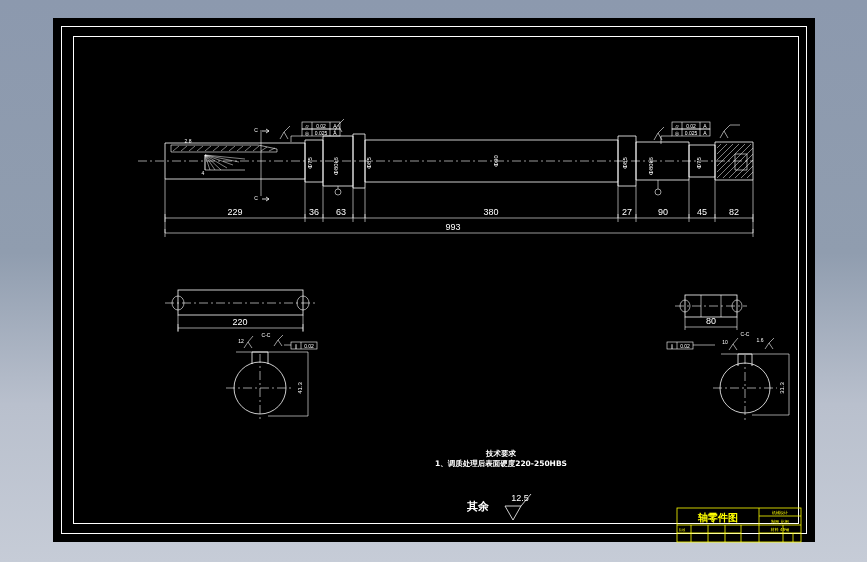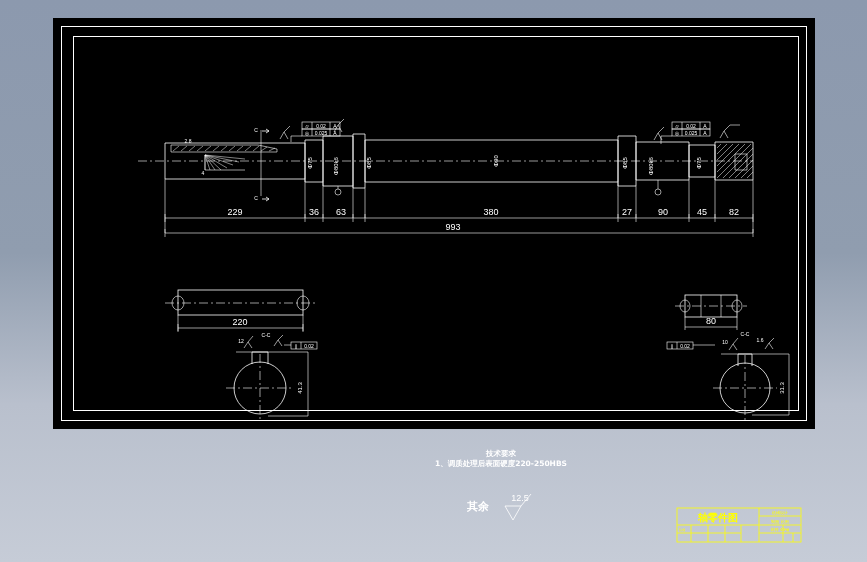--- a/index.html
+++ b/index.html
@@ -5,21 +5,21 @@
   html,body{margin:0;padding:0;}
   body{
     width:867px;height:562px;overflow:hidden;
     font-family:"Liberation Sans",sans-serif;
     background:linear-gradient(180deg,#8c99ae 0%,#909daf 45%,#b9c0cd 72%,#c6ccd7 100%);
   }
   #app{position:relative;width:867px;height:562px;}
 
   
   .sheet{
-    position:absolute;left:53px;top:18px;width:762px;height:411px;
+    position:absolute;left:53px;top:18px;width:762px;height:524px;
     background:#000;
   }
   
   .frame-outer{
     position:absolute;left:8px;top:8px;right:8px;bottom:8px;
     border:1px solid #ffffff;
   }
   .frame-inner{
     position:absolute;left:20px;top:18px;right:16px;bottom:18px;
     border:1px solid #ffffff;

